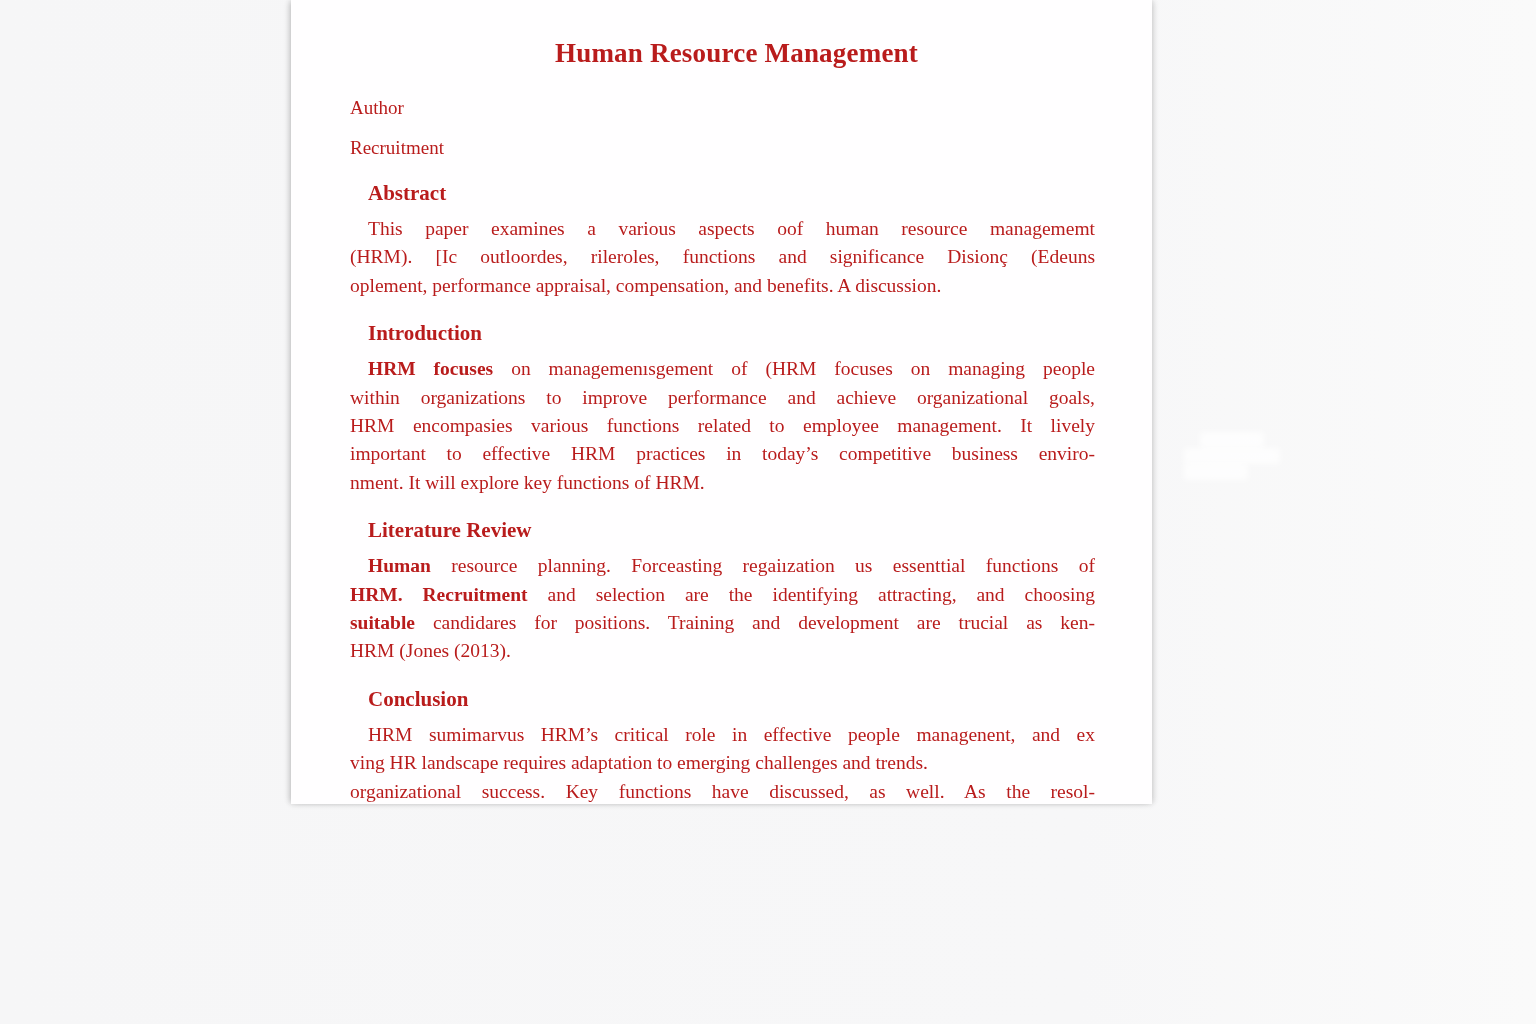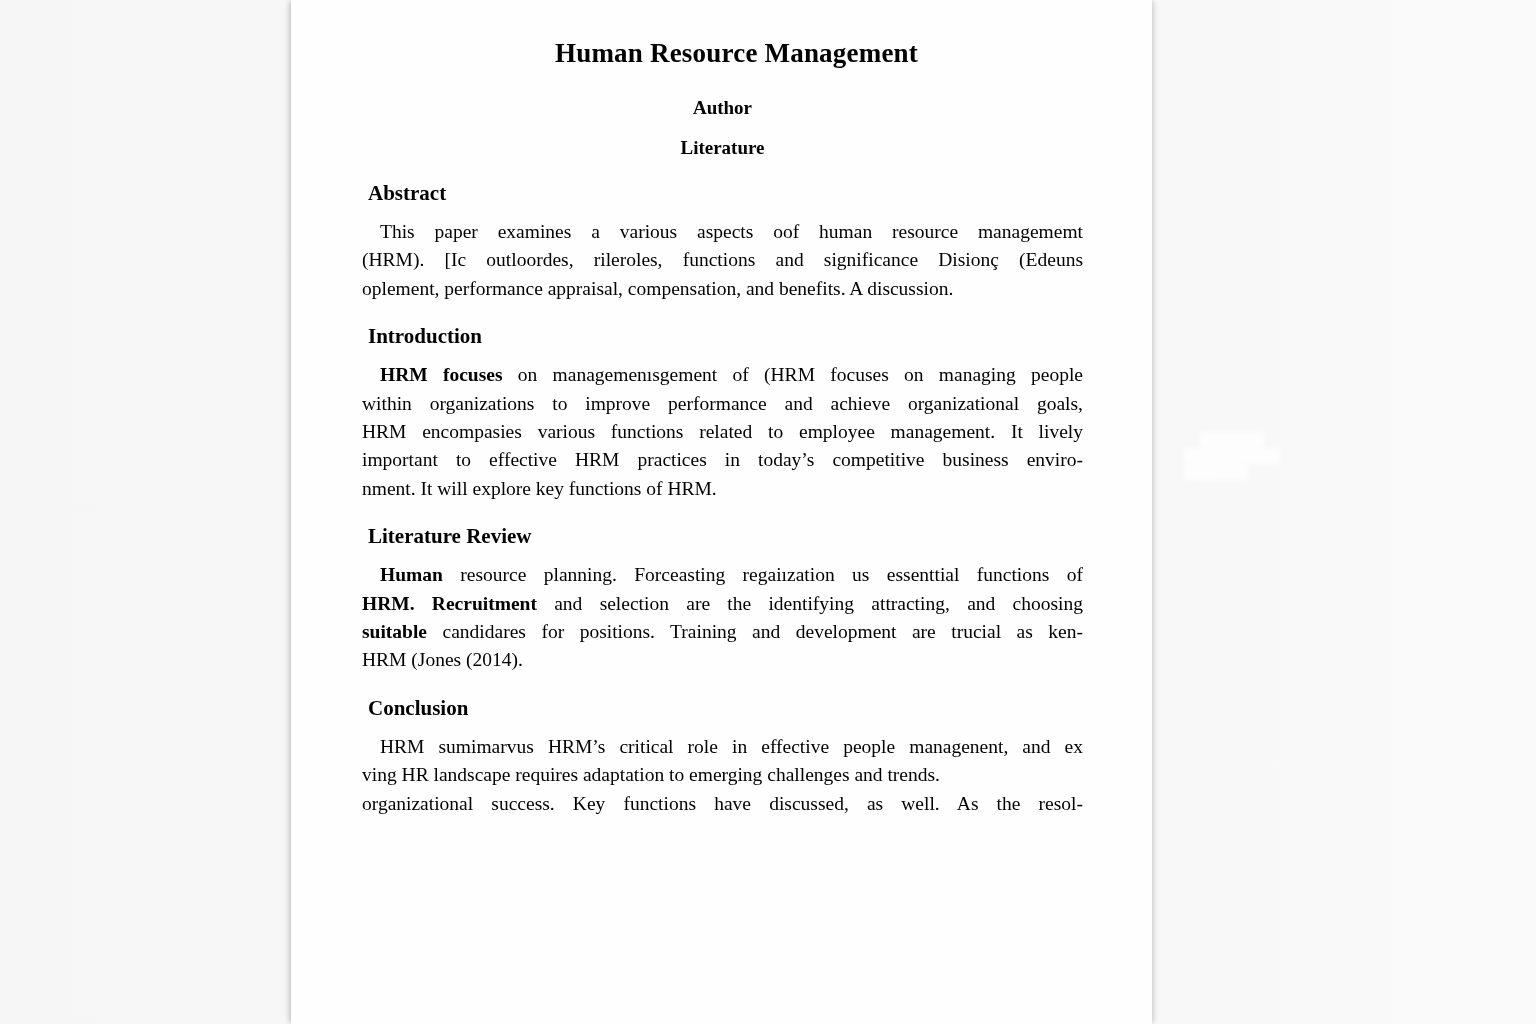--- a/index.html
+++ b/index.html
@@ -18,52 +18,52 @@
   }
   .glare { position: absolute; background: rgba(255,255,255,0.75); filter: blur(3px); }
   .glare-1 { left: 1200px; top: 432px; width: 64px; height: 17px; }
   .glare-2 { left: 1184px; top: 448px; width: 96px; height: 16px; }
   .glare-3 { left: 1184px; top: 463px; width: 64px; height: 17px; }
   .paper {
     position: absolute;
     left: 291px;
     top: 0;
     width: 861px;
-    height: 1024px;
+    height: 804px;
     background: #fffeff;
     box-shadow: 0 0 6px rgba(0,0,0,0.16), -4px 0 6px -2px rgba(0,0,0,0.12), 4px 0 6px -2px rgba(0,0,0,0.08);
     box-sizing: border-box;
     padding: 36px 57px 0 59px;
-    color: #000000;
+    color: #b91c1c;
   }
   .title {
     text-align: center;
     font-size: 27px;
     line-height: 34px;
     font-weight: 700;
     transform: translateX(14px);
     letter-spacing: 0.2px;
   }
   .byline {
-    text-align: center;
+    text-align: left;
     font-size: 19px;
     line-height: 24px;
-    font-weight: 700;
+    font-weight: 400;
   }
   .byline.author { margin-top: 26px; }
   .byline.affiliation { margin-top: 16px; }
   .body-sections { margin-top: 8px; }
   .heading {
     font-size: 21px;
     line-height: 26px;
     font-weight: 700;
     padding-left: 18px;
     margin: 20px 0 9px 0;
   }
-  .para { margin: 12px; }
+  .para { margin: 0; }
   .line {
     font-size: 19.5px;
     line-height: 28.4px;
     text-align: justify;
     text-align-last: justify;
     overflow: hidden;
     white-space: normal;
   }
   .line.first { padding-left: 18px; }
   .line.last { text-align: center; text-align-last: left; }
@@ -73,42 +73,42 @@
 <body>
 
 <div class="stage">
   <div class="glare glare-1"></div>
   <div class="glare glare-2"></div>
   <div class="glare glare-3"></div>
 
   <div class="paper">
     <div class="title">Human Resource Management</div>
     <div class="byline author">Author</div>
-    <div class="byline affiliation">Literature</div>
+    <div class="byline affiliation">Recruitment</div>
     <div class="body-sections">
         <div class="heading">Abstract</div>
         <div class="para">
           <div class="line first"><span>This paper examines a various aspects oof human resource managememt</span></div>
           <div class="line"><span>(HRM). [Ic outloordes, rileroles, functions and significance Disionç (Edeuns</span></div>
           <div class="line last"><span>oplement, performance appraisal, compensation, and benefits. A discussion.</span></div>
         </div>
         <div class="heading">Introduction</div>
         <div class="para">
           <div class="line first"><span class="b">HRM focuses</span><span> on managemenısgement of (HRM focuses on managing people</span></div>
           <div class="line"><span>within organizations to improve performance and achieve organizational goals,</span></div>
           <div class="line"><span>HRM encompasies various functions related to employee management. It lively</span></div>
           <div class="line"><span>important to effective HRM practices in today’s competitive business enviro-</span></div>
           <div class="line last"><span>nment. It will explore key functions of  HRM.</span></div>
         </div>
         <div class="heading">Literature Review</div>
         <div class="para">
           <div class="line first"><span class="b">Human</span><span> resource planning. Forceasting regaiızation us essenttial functions of</span></div>
           <div class="line"><span class="b">HRM. Recruitment</span><span> and selection are the identifying attracting, and choosing</span></div>
           <div class="line"><span class="b">suitable</span><span> candidares for positions. Training and development are trucial as ken-</span></div>
-          <div class="line last"><span>HRM (Jones (2014).</span></div>
+          <div class="line last"><span>HRM (Jones (2013).</span></div>
         </div>
         <div class="heading">Conclusion</div>
         <div class="para">
           <div class="line first"><span>HRM sumimarvus HRM’s critical role in effective people managenent, and ex</span></div>
           <div class="line last"><span>ving HR landscape requires adaptation to emerging challenges and trends.</span></div>
           <div class="line"><span>organizational success. Key functions have discussed, as well. As the resol-</span></div>
         </div>
       </div>
   </div>
 </div>

